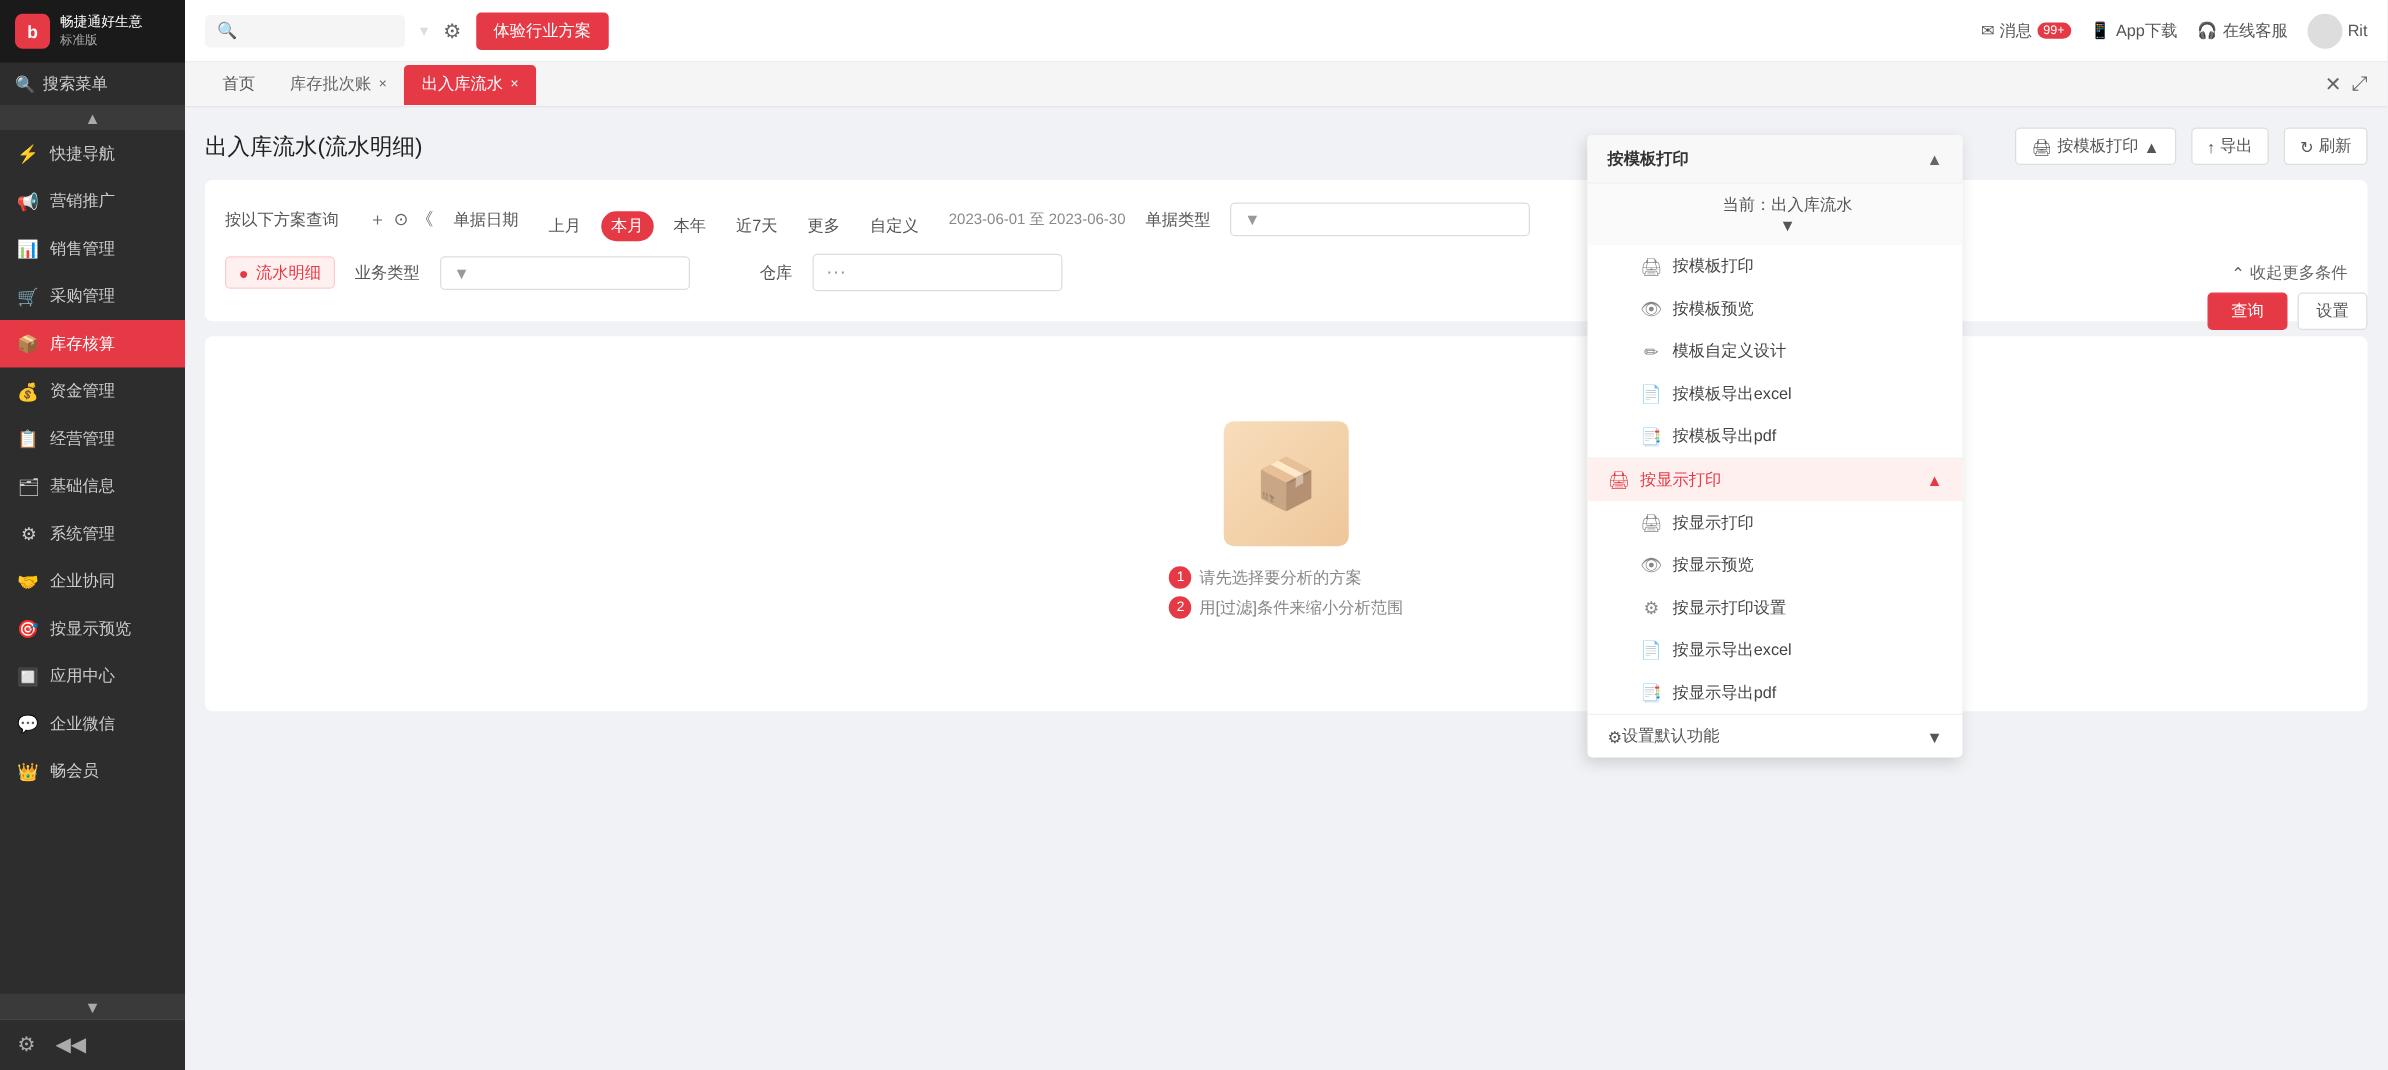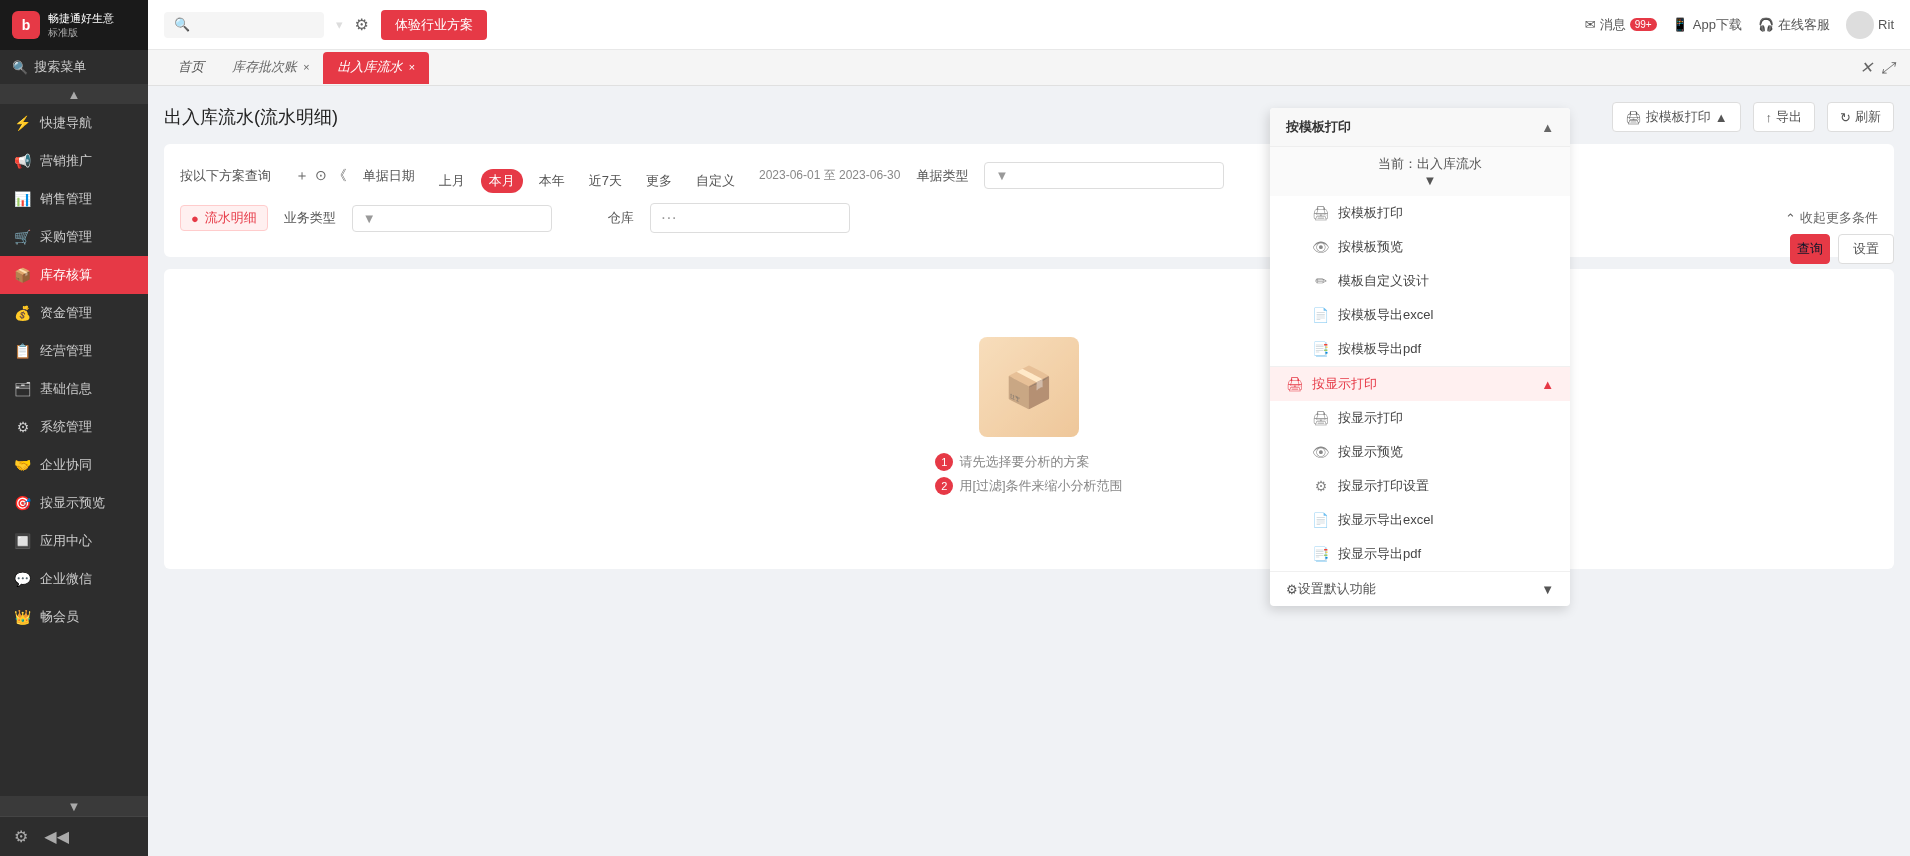--- a/index.html
+++ b/index.html
@@ -101,21 +101,20 @@
       padding: 1px 5px; font-size: 10px;
     }
     .avatar { width: 28px; height: 28px; background: #ddd; border-radius: 50%; }
 
     
     .tabbar {
       display: flex; align-items: center;
       background: #f5f5f5; border-bottom: 1px solid #e0e0e0;
       padding: 0 16px; height: 36px; flex-shrink: 0;
       gap: 0;
-      font-style: italic;
     }
     .tab {
       display: flex; align-items: center; gap: 6px;
       padding: 6px 14px; cursor: pointer; color: #666;
       font-size: 13px; border-bottom: 2px solid transparent;
     }
     .tab.active { background: #e63946; color: white; border-radius: 4px 4px 0 0; }
     .tab-close { font-size: 11px; cursor: pointer; }
     .tab-home { color: #555; }
     .tab-close-win {
@@ -453,21 +452,21 @@
           <span>请先选择要分析的方案</span>
         </div>
         <div class="empty-tip-item">
           <div class="tip-num">2</div>
           <span>用[过滤]条件来缩小分析范围</span>
         </div>
       </div>
     </div>
 
     <div style="position:absolute; right:16px; top: 148px; display:flex; gap:8px;">
-      <button class="btn-action primary" style="background:#e63946;color:#0f172a;border-color:#e63946;padding:5px 6px;">查询</button>
+      <button class="btn-action primary" style="background:#e63946;color:#ffffff;border-color:#e63946;padding:5px 18px;">查询</button>
       <button class="btn-action" style="border:1px solid #ddd;padding:5px 14px;">设置</button>
     </div>
 
   </div>
 </div>
 
 <div class="dropdown-overlay" style="top:108px; right:340px;">
   <div class="dropdown-header">
     <span>按模板打印</span>
     <span class="arrow-up">▲</span>

